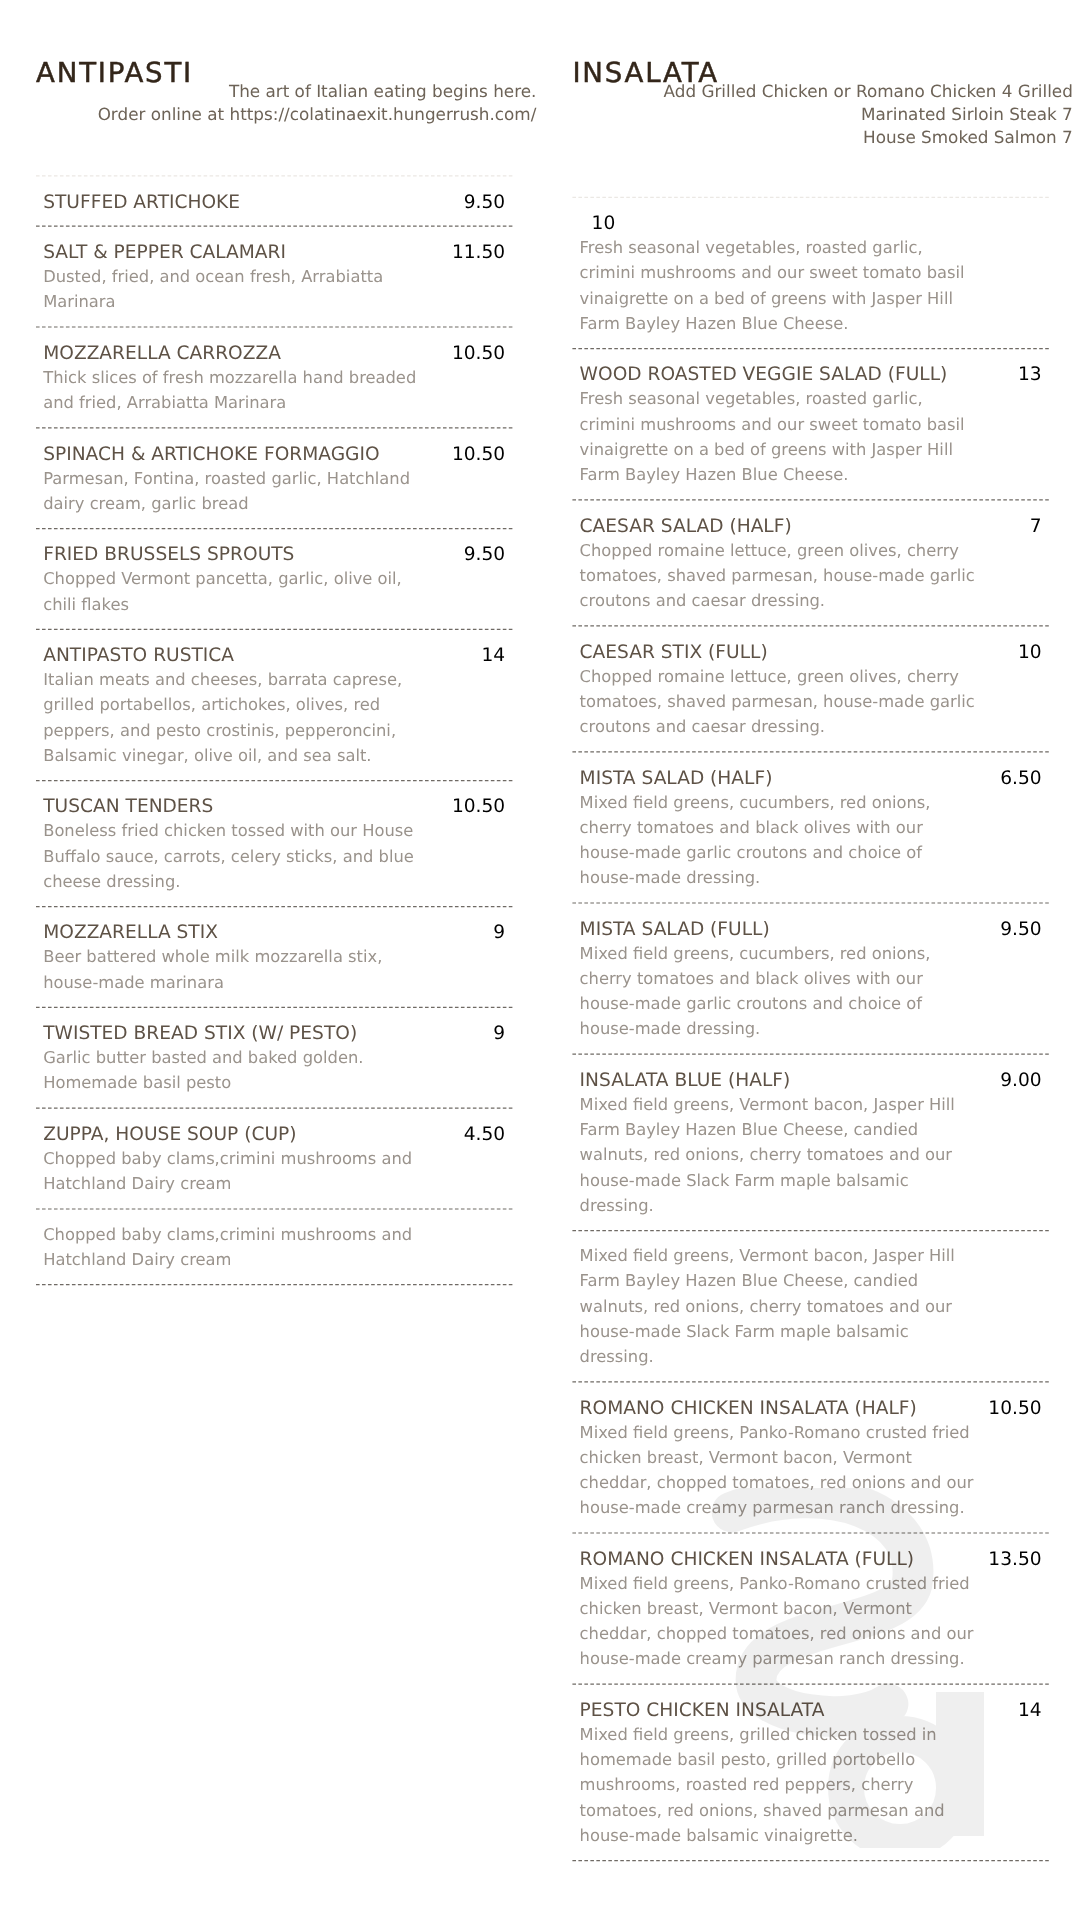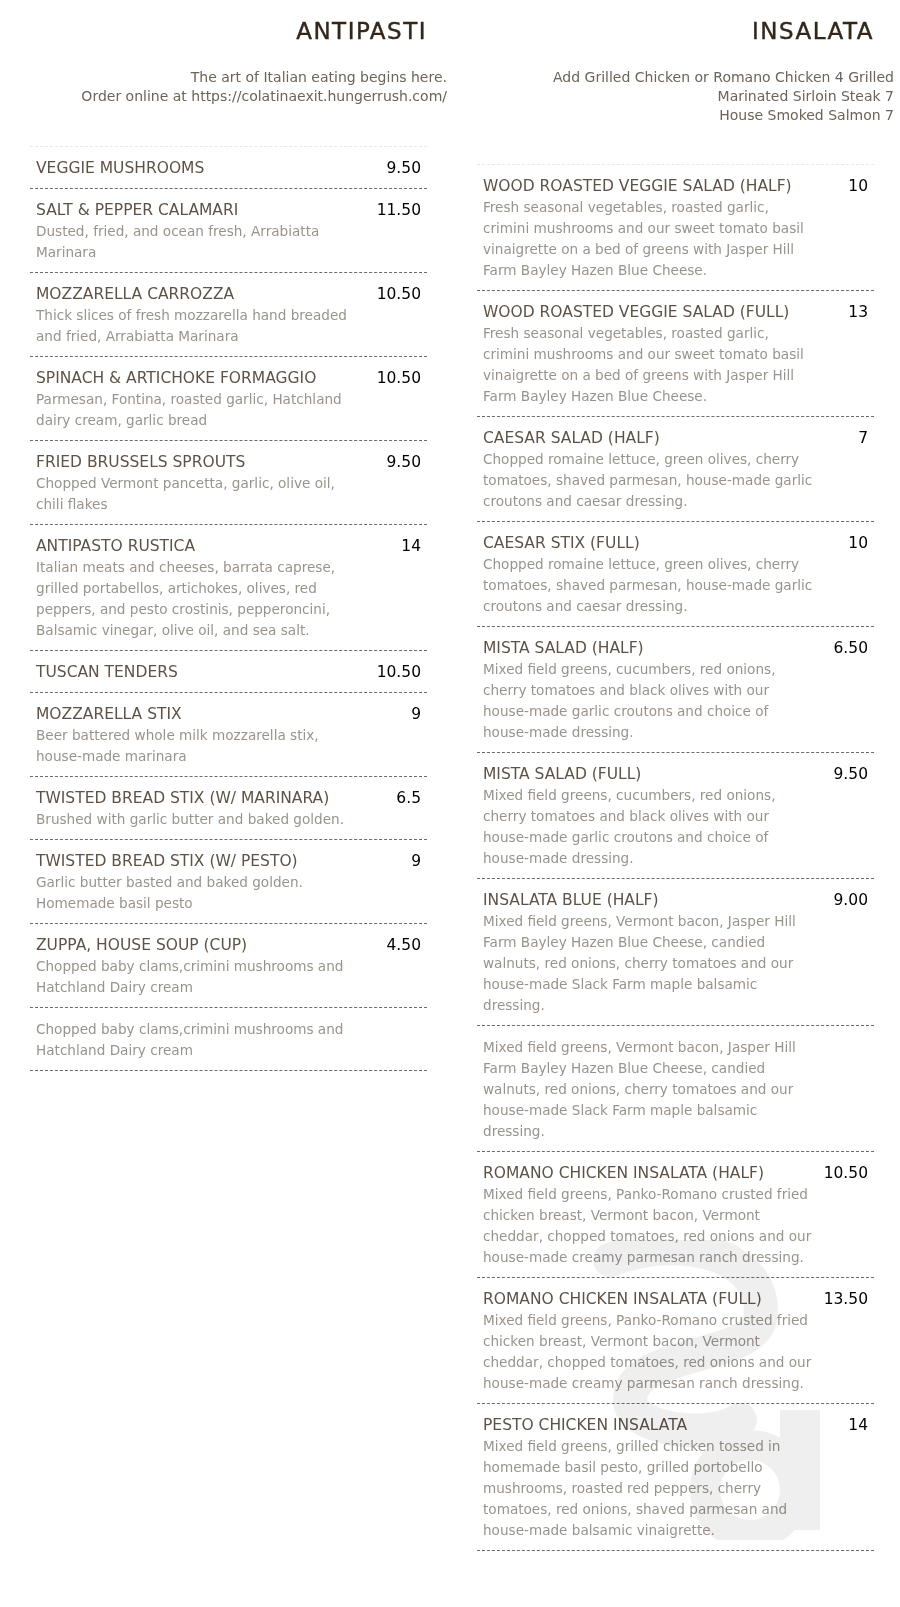--- a/index.html
+++ b/index.html
@@ -4,22 +4,22 @@
   <style>
     html, body { margin: 0; padding: 0; background: #ffffff; }
     body {
       width: 900px; height: 1607px; position: relative; overflow: hidden;
       font-family: "DejaVu Sans", sans-serif;
     }
     .col { position: absolute; top: 0; }
     .col-left { left: 30px; width: 397px; }
     .col-right { left: 477px; width: 397px; }
     .section-title {
-      text-align: right; color: #33261a; font-size: 23px; letter-spacing: 1.5px;
-      font-weight: normal; margin: 0; position: absolute; left: 0; right: 0; top: 18px;
+      text-align: left; color: #33261a; font-size: 23px; letter-spacing: 1.5px;
+      font-weight: normal; margin: 0; position: absolute; left: 0; right: 0; top: 48px;
       -webkit-text-stroke: 0.4px #33261a;
     }
     .section-sub {
       position: absolute; left: -20px; right: -20px; top: 68px;
       text-align: center; color: #6d6357; font-size: 14px; line-height: 19px;
     }
     .section-sub div { white-space: nowrap; text-align: right; }
     .items { position: absolute; left: 0; right: 0; }
     .top-rule { border-top: 1px dashed #ebe8e4; height: 0; }
     .item {
@@ -43,21 +43,21 @@
 <div class="col col-left">
   <h2 class="section-title">ANTIPASTI</h2>
   <div class="section-sub">
     <div>The art of Italian eating begins here.</div>
     <div>Order online at https://colatinaexit.hungerrush.com/</div>
   </div>
   <div class="items" style="top:146px;">
     <div class="top-rule"></div>
     <div class="item">
         <div class="item-head">
-          <span class="item-name">VEGGIE MUSHROOMS</span>
+          <span class="item-name">STUFFED ARTICHOKE</span>
           <span class="item-price">9.50</span>
         </div>
       </div>
     <div class="item">
         <div class="item-head">
           <span class="item-name">SALT &amp; PEPPER CALAMARI</span>
           <span class="item-price">11.50</span>
         </div>
         <div class="item-desc">Dusted, fried, and ocean fresh, Arrabiatta Marinara</div>
       </div>
@@ -87,34 +87,28 @@
           <span class="item-name">ANTIPASTO RUSTICA</span>
           <span class="item-price">14</span>
         </div>
         <div class="item-desc">Italian meats and cheeses, barrata caprese, grilled portabellos, artichokes, olives, red peppers, and pesto crostinis, pepperoncini, Balsamic vinegar, olive oil, and sea salt.</div>
       </div>
     <div class="item">
         <div class="item-head">
           <span class="item-name">TUSCAN TENDERS</span>
           <span class="item-price">10.50</span>
         </div>
+        <div class="item-desc">Boneless fried chicken tossed with our House Buffalo sauce, carrots, celery sticks, and blue cheese dressing.</div>
       </div>
     <div class="item">
         <div class="item-head">
           <span class="item-name">MOZZARELLA STIX</span>
           <span class="item-price">9</span>
         </div>
         <div class="item-desc">Beer battered whole milk mozzarella stix, house-made marinara</div>
-      </div>
-    <div class="item">
-        <div class="item-head">
-          <span class="item-name">TWISTED BREAD STIX (W/ MARINARA)</span>
-          <span class="item-price">6.5</span>
-        </div>
-        <div class="item-desc">Brushed with garlic butter and baked golden.</div>
       </div>
     <div class="item">
         <div class="item-head">
           <span class="item-name">TWISTED BREAD STIX (W/ PESTO)</span>
           <span class="item-price">9</span>
         </div>
         <div class="item-desc">Garlic butter basted and baked golden. Homemade basil pesto</div>
       </div>
     <div class="item">
         <div class="item-head">
@@ -133,21 +127,20 @@
   <h2 class="section-title">INSALATA</h2>
   <div class="section-sub">
     <div>Add Grilled Chicken or Romano Chicken 4 Grilled</div>
     <div>Marinated Sirloin Steak 7</div>
     <div>House Smoked Salmon 7</div>
   </div>
   <div class="items" style="top:164px;">
     <div class="top-rule"></div>
     <div class="item">
         <div class="item-head">
-          <span class="item-name">WOOD ROASTED VEGGIE SALAD (HALF)</span>
           <span class="item-price">10</span>
         </div>
         <div class="item-desc">Fresh seasonal vegetables, roasted garlic, crimini mushrooms and our sweet tomato basil vinaigrette on a bed of greens with Jasper Hill Farm Bayley Hazen Blue Cheese.</div>
       </div>
     <div class="item">
         <div class="item-head">
           <span class="item-name">WOOD ROASTED VEGGIE SALAD (FULL)</span>
           <span class="item-price">13</span>
         </div>
         <div class="item-desc">Fresh seasonal vegetables, roasted garlic, crimini mushrooms and our sweet tomato basil vinaigrette on a bed of greens with Jasper Hill Farm Bayley Hazen Blue Cheese.</div>

